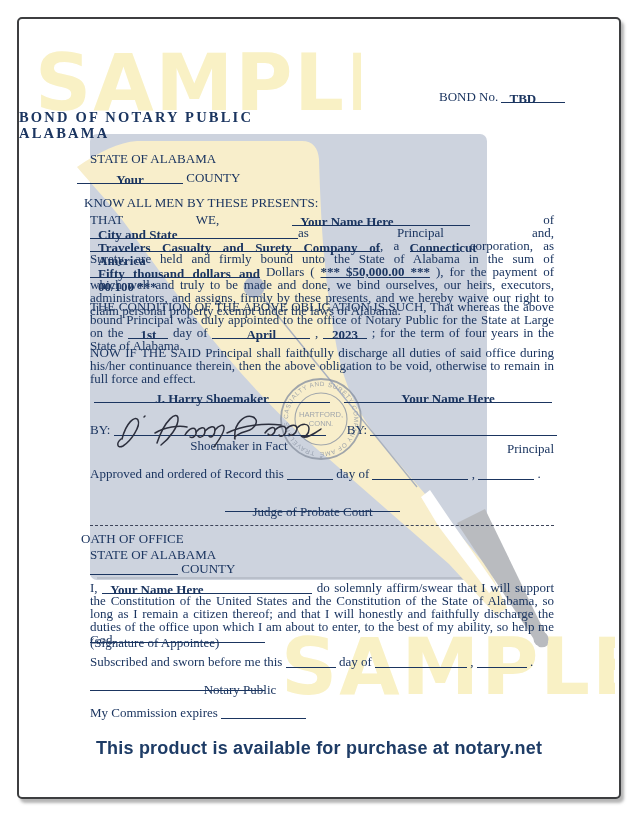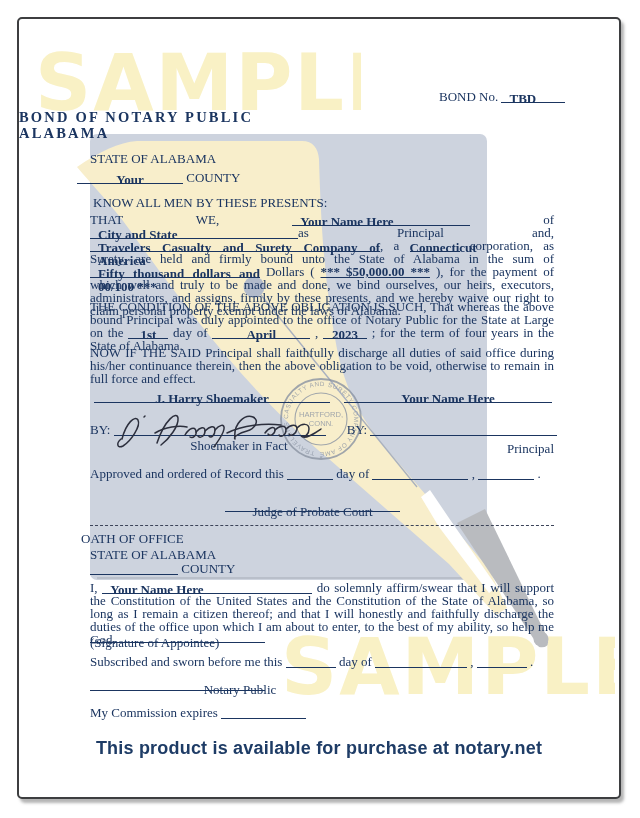--- a/index.html
+++ b/index.html
@@ -75,21 +75,21 @@
       </g>
     </svg>
 
     <div class="title t1">BOND OF NOTARY PUBLIC</div>
     <div class="title t2">ALABAMA</div>
 
     <div class="textlayer" id="form">
         <div class="ln" style="top: 71px; left: 420px;"><span class="t">BOND No. </span><span class="fld" style="width: 64px;">TBD</span></div>
         <div class="ln" style="top: 133px; left: 71px;"><span class="t">STATE OF ALABAMA</span></div>
         <div class="ln" style="top: 152px; left: 58px;"><span class="fld ctr" style="width: 106px;">Your</span><span class="t">  COUNTY</span></div>
-        <div class="ln" style="top: 177px; left: 74px;"><span class="t">KNOW ALL MEN BY THESE PRESENTS:</span></div>
+        <div class="ln" style="top: 177px; left: 65px;"><span class="t">KNOW ALL MEN BY THESE PRESENTS:</span></div>
         <div class="ln just" style="top: 194px; left: 71px; width: 464px;"><span class="t">THAT WE, </span><span class="fld" style="width: 178px;">Your Name Here</span><span class="t"> of </span><span class="fld" style="width: 208px;">City and State</span><span class="t">as Principal and, </span><span class="fld" style="width: 290px;">Travelers Casualty and Surety Company of America</span><span class="t">, a </span><span class="fld ctr" style="width: 50px;">Connecticut</span><span class="t"> corporation, as Surety, are held and firmly bound unto the State of Alabama in the sum of </span><span class="fld" style="width: 170px;">Fifty thousand dollars and 00/100 ***</span><span class="t"> Dollars ( </span><span class="bu">*** $50,000.00 ***</span><span class="t"> ), for the payment of which well and truly to be made and done, we bind ourselves, our heirs, executors, administrators, and assigns, firmly by these presents, and we hereby waive our right to claim personal property exempt under the laws of Alabama.</span></div>
         <div class="ln just" style="top: 281px; left: 71px; width: 464px;"><span class="t">THE CONDITION OF THE ABOVE OBLIGATION IS SUCH, That whereas the above bound Principal was duly appointed to the office of Notary Public for the State at Large on the </span><span class="fld ctr" style="width: 40px;">1st</span><span class="t"> day of </span><span class="fld ctr" style="width: 98px;">April</span><span class="t"> , </span><span class="fld ctr" style="width: 44px;">2023</span><span class="t"> ; for the term of four years in the State of Alabama.</span></div>
         <div class="ln just" style="top: 327px; left: 71px; width: 464px;"><span class="t">NOW IF THE SAID Principal shall faithfully discharge all duties of said office during his/her continuance therein, then the above obligation to be void, otherwise to remain in full force and effect.</span></div>
         <div class="ln" style="top: 371px; left: 75px;"><span class="fld ctr" style="width: 236px;">J. Harry Shoemaker</span><span class="sp" style="width: 14px;"></span><span class="fld ctr" style="width: 208px;">Your Name Here</span></div>
         <div class="ln" style="top: 404px; left: 71px;"><span class="t">BY: </span><span class="fld" style="width: 212px;"></span><span class="sp" style="width: 21px;"></span><span class="t">BY: </span><span class="fld" style="width: 187px;"></span></div>
         <div class="ln" style="top: 420px; left: 150px; width: 140px; text-align: center;"><span class="t">Shoemaker in Fact</span></div>
         <div class="ln" style="top: 423px; left: 452px; width: 83px; text-align: right;"><span class="t">Principal</span></div>
         <div class="ln" style="top: 448px; left: 71px;"><span class="t">Approved and ordered of Record this </span><span class="fld" style="width: 46px;"></span><span class="t"> day of </span><span class="fld" style="width: 96px;"></span><span class="t"> , </span><span class="fld" style="width: 56px;"></span><span class="t"> .</span></div>
         <div class="ln" style="top: 480px; left: 206px;"><span class="fld" style="width: 175px;"></span></div>
         <div class="ln" style="top: 486px; left: 206px; width: 175px; text-align: center;"><span class="t">Judge of Probate Court</span></div>

